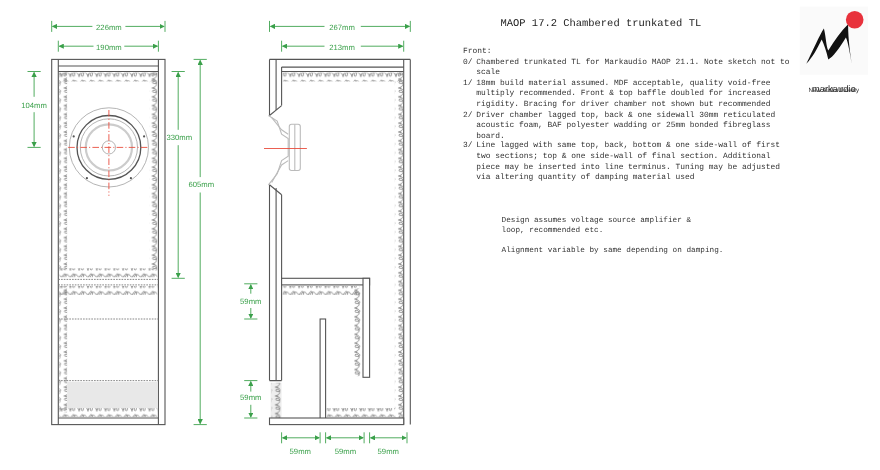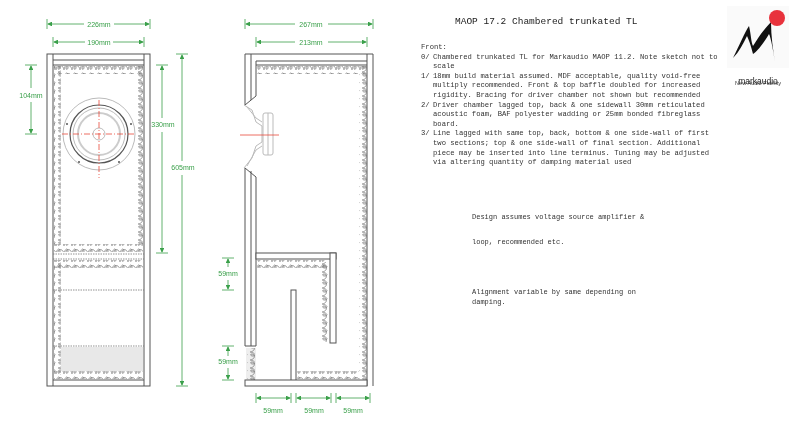--- a/index.html
+++ b/index.html
@@ -6,21 +6,21 @@
   body{width:800px;height:427px;position:relative;overflow:hidden;font-family:"DejaVu Sans Mono","Liberation Mono",monospace;}
   #drawing{position:absolute;left:0;top:0;width:800px;height:427px;}
   .dimtext{font-family:"Liberation Sans",sans-serif;font-size:7px;fill:#3aa04a;}
   .title{position:absolute;left:455px;top:16px;font-family:"Liberation Mono",monospace;font-size:9.5px;color:#222;white-space:pre;}
   .notes{position:absolute;left:421px;top:43px;font-family:"Liberation Mono",monospace;font-size:7.2px;line-height:9.6px;color:#333;width:300px;}
   .notes .hd{margin-bottom:0;}
   .note{display:flex;}
   .note .num{width:12px;flex:none;}
   .note .txt{flex:1;}
   .design{position:absolute;left:456px;top:197px;font-family:"Liberation Mono",monospace;font-size:7px;line-height:9.2px;color:#333;width:210px;}
-  .design p{margin:16px;}
+  .design p{margin:0;}
   .gap{height:9px;}
   .logo{position:absolute;left:723px;top:4px;width:72px;height:85px;}
   .logo-mark{position:absolute;left:4px;top:2px;width:62px;height:62px;background:#fafafa;}
   .logo-name{position:absolute;left:0;top:72px;width:70px;text-align:center;font-family:"Liberation Sans",sans-serif;font-size:8.5px;color:#222;}
   .logo-tag{position:absolute;left:0;top:76px;width:70px;text-align:center;font-family:"Liberation Sans",sans-serif;font-size:5.6px;color:#333;}
 </style>
 </head>
 <body>
 
 <svg id="drawing" width="800" height="427" viewBox="0 0 800 427" xmlns="http://www.w3.org/2000/svg">
@@ -209,21 +209,21 @@
     </g>
   </g>
 </svg>
 
 <div class="title">MAOP 17.2 Chambered trunkated TL</div>
 
 <div class="notes">
   <div class="hd">Front:</div>
   <div class="note">
     <span class="num">0/</span>
-    <span class="txt">Chambered trunkated TL for Markaudio MAOP 11.2. Note sketch not to scale</span>
+    <span class="txt">Chambered trunkated TL for Markaudio MAOP 21.1. Note sketch not to scale</span>
   </div>
   <div class="note">
     <span class="num">1/</span>
     <span class="txt">18mm build material assumed. MDF acceptable, quality void-free multiply recommended. Front &amp; top baffle doubled for increased rigidity. Bracing for driver chamber not shown but recommended</span>
   </div>
   <div class="note">
     <span class="num">2/</span>
     <span class="txt">Driver chamber lagged top, back &amp; one sidewall 30mm reticulated acoustic foam, BAF polyester wadding or 25mm bonded fibreglass board.</span>
   </div>
   <div class="note">

